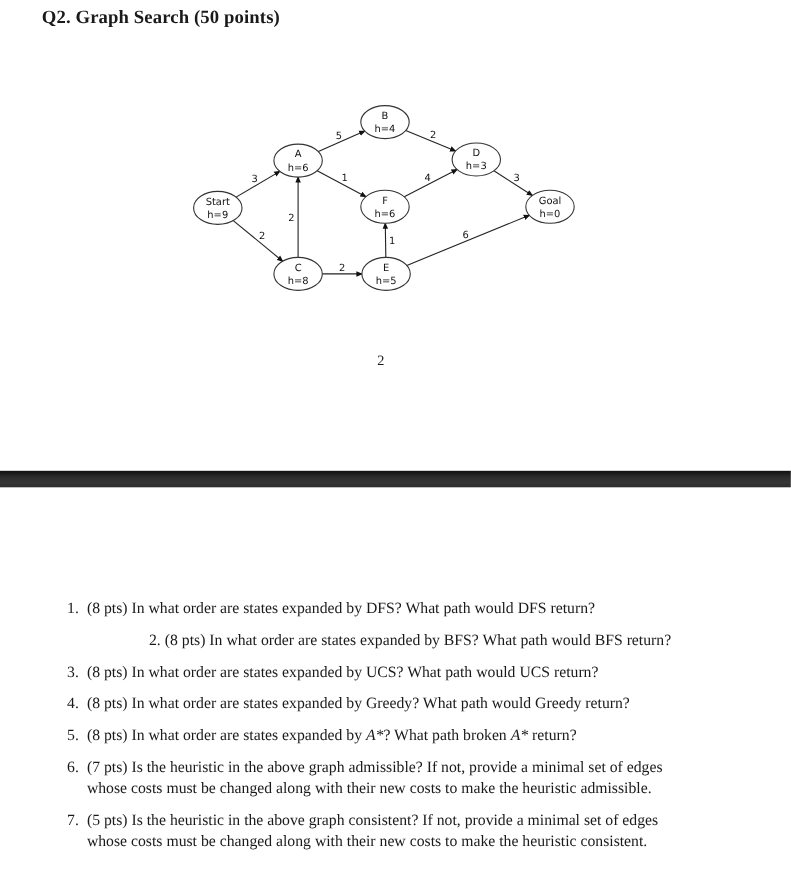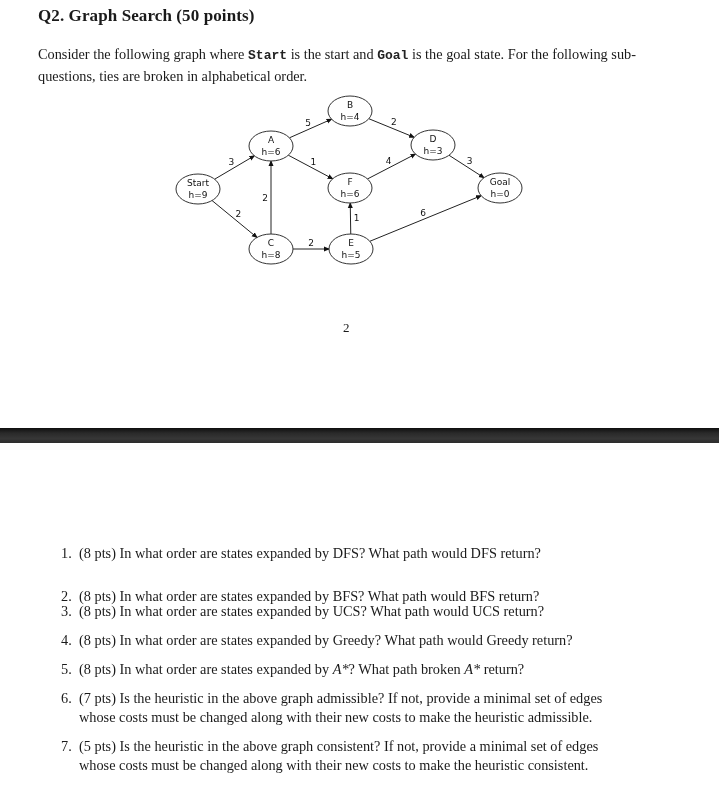--- a/index.html
+++ b/index.html
@@ -35,35 +35,32 @@
     position: absolute; left: 0; top: 443px; width: 719px; height: 369px;
     list-style: none; margin: 4px; padding: 0;
   }
   .q {
     position: absolute; left: 57px; width: 620px;
     font-family: "Liberation Serif", serif; font-size: 14.3px; line-height: 19px;
   }
   .q .num { display: inline-block; width: 18px; }
   .q .cont { display: block; padding-left: 18px; }
   .q1 { top: 97px; }
-  .q2 { top: 140px; }
+  .q2 { top: 126px; text-align: center; }
   .q3 { top: 155px; }
   .q4 { top: 184px; }
   .q5 { top: 213px; }
   .q6 { top: 242px; }
   .q7 { top: 290px; }
 </style>
 </head>
 <body>
 
 <div class="page-top">
   <div class="title">Q2. Graph Search (50 points)</div>
-  <div class="intro">
-    <span>Consider the following graph where </span><span class="mono">Start</span><span> is the start and </span><span class="mono">Goal</span><span> is the goal state. For the following sub-questions, ties are broken in alphabetical order.</span>
-  </div>
 
   <div class="graph">
     <svg width="719" height="300" viewBox="0 0 719 300" xmlns="http://www.w3.org/2000/svg">
       <defs>
         <marker id="arr" markerWidth="6" markerHeight="6" refX="5" refY="3" orient="auto" markerUnits="userSpaceOnUse">
           <path d="M0,0.5 L6,3 L0,5.5 Z" fill="#111"></path>
         </marker>
       </defs>
       <g id="edges" stroke="#222" stroke-width="1" fill="none">
           <line x1="214.64771298062996" y1="179.1938129018207" x2="254.35228701937004" y2="155.8061870981793" marker-end="url(#arr)"></line>

